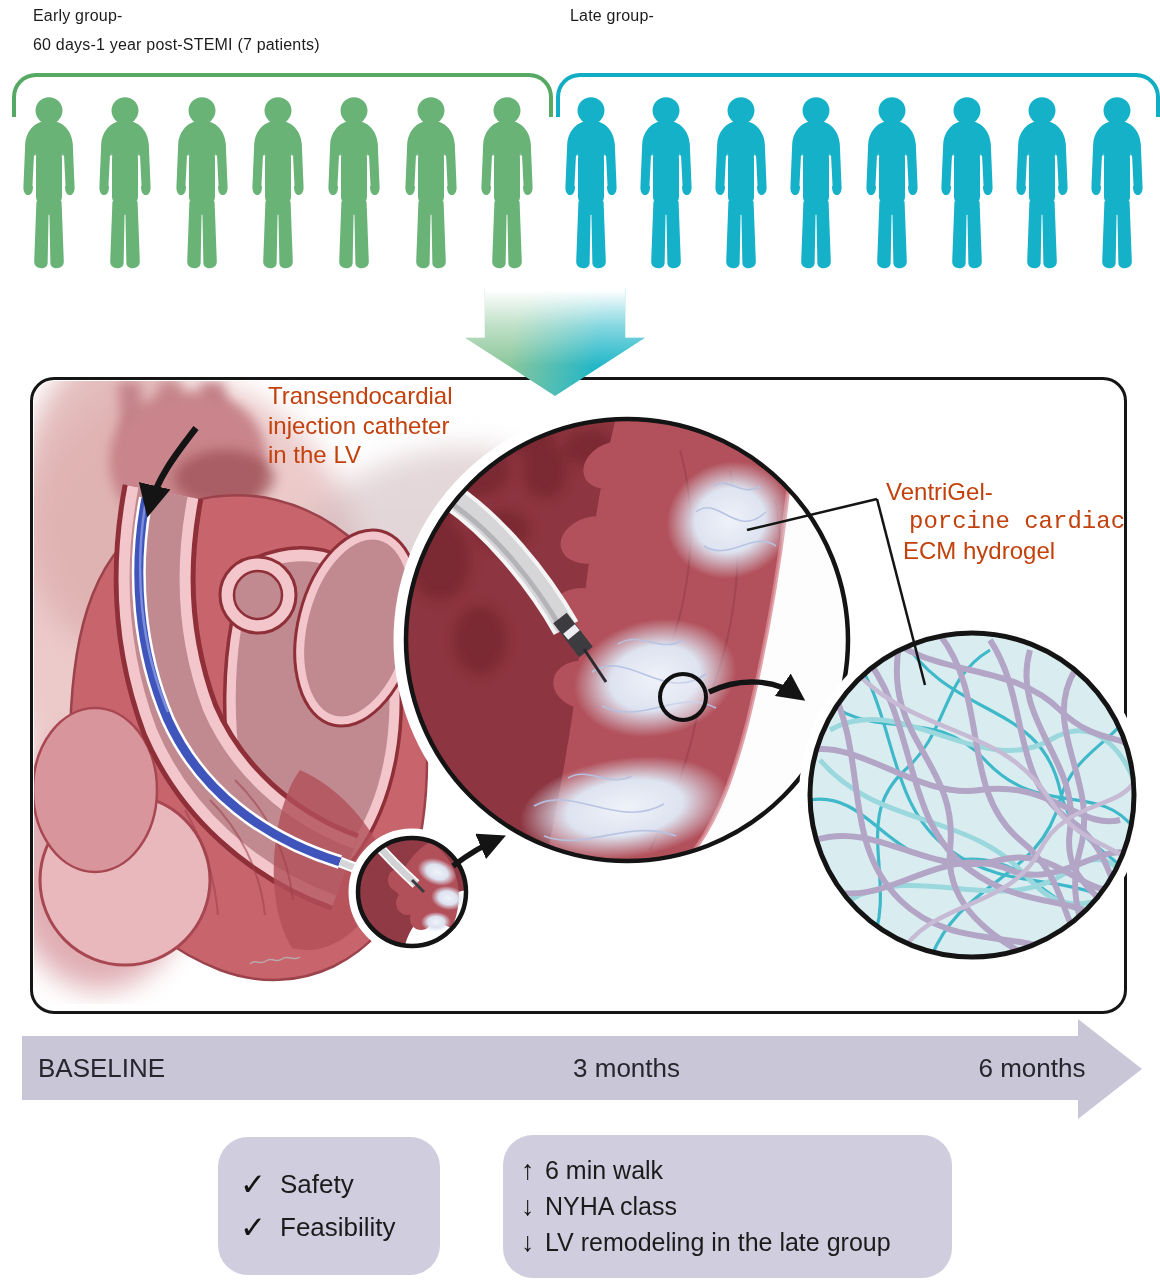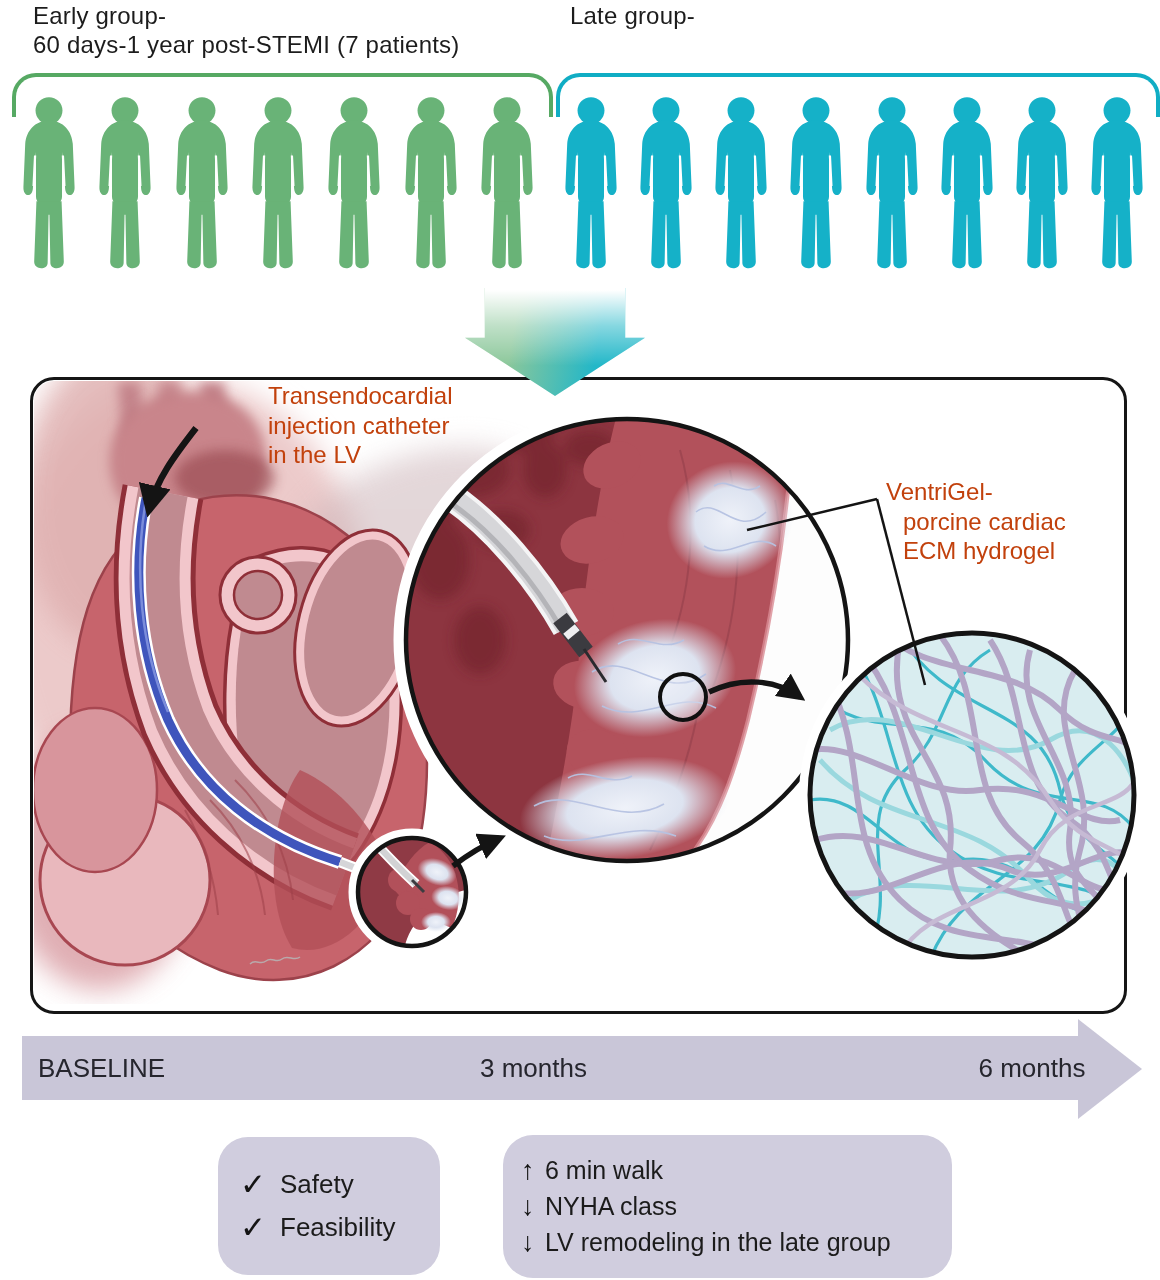--- a/index.html
+++ b/index.html
@@ -1,20 +1,20 @@
 <!DOCTYPE html>
 <html><head>
 <meta charset="utf-8">
 <style>
   html,body{margin:0;padding:0;background:#fff;}
   body{width:1160px;height:1280px;position:relative;overflow:hidden;
        font-family:"Liberation Sans","DejaVu Sans",sans-serif;color:#1b1b1b;}
   .abs{position:absolute;}
   
-  .grp-title{font-size:24px;line-height:29px;letter-spacing:.2px;color:#1c1c1c;}
+  .grp-title{font-size:16px;line-height:29px;letter-spacing:.2px;color:#1c1c1c;}
   
   .bracket{border:4px solid #56a963;border-bottom:none;border-radius:24px 24px 0 0;height:40px;}
   
   .figs{display:flex;justify-content:space-between;align-items:flex-end;}
   .person{width:70px;height:198px;display:block;}
   
   .flow-arrow{left:465px;top:288px;width:180px;height:108px;z-index:6;
     background:
       linear-gradient(to bottom,#ffffff 2%,rgba(255,255,255,.45) 35%,rgba(255,255,255,0) 72%),
       linear-gradient(100deg,var(--g1,#8bc79a) 28%,var(--g2,#23b7c8) 72%);
@@ -318,28 +318,28 @@
   </g>
 </svg>
 
 <div class="abs fig-label" style="left:268px;top:381px;">
   <div>Transendocardial</div>
   <div class="ind">injection catheter</div>
   <div class="ind">in the LV</div>
 </div>
 <div class="abs fig-label" style="left:886px;top:477px;">
   <div>VentriGel-</div>
-  <div class="ind" style="margin-left:17px;">porcine cardiac</div>
+  <div class="ind" style="margin-left:23px;font-family:Liberation Mono, monospace;">porcine cardiac</div>
   <div class="ind" style="margin-left:17px;">ECM hydrogel</div>
 </div>
 
 <div class="abs tl-bar" style="background: rgb(201, 198, 216);"></div>
 <div class="abs tl-head" style="border-left-color: rgb(201, 198, 216);"></div>
 <div class="abs tl-label" style="left:38px;">BASELINE</div>
-<div class="abs tl-label" style="left:480px;width:200px;text-align:left;">3 months</div>
+<div class="abs tl-label" style="left:480px;width:200px;text-align:right;">3 months</div>
 <div class="abs tl-label" style="left:932px;width:200px;text-align:center;">6 months</div>
 
 <div class="abs obox box1" style="background: rgb(208, 205, 222);">
   <div class="row">
     <span class="glyph">✓</span>
     <span>Safety</span>
   </div>
   <div class="row">
     <span class="glyph">✓</span>
     <span>Feasibility</span>

